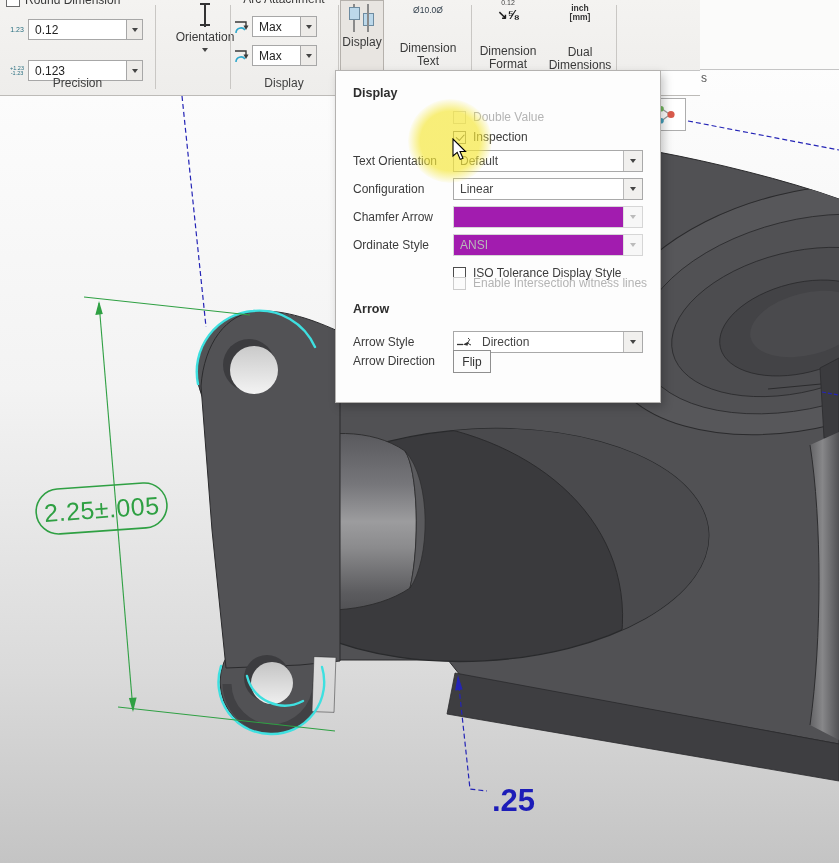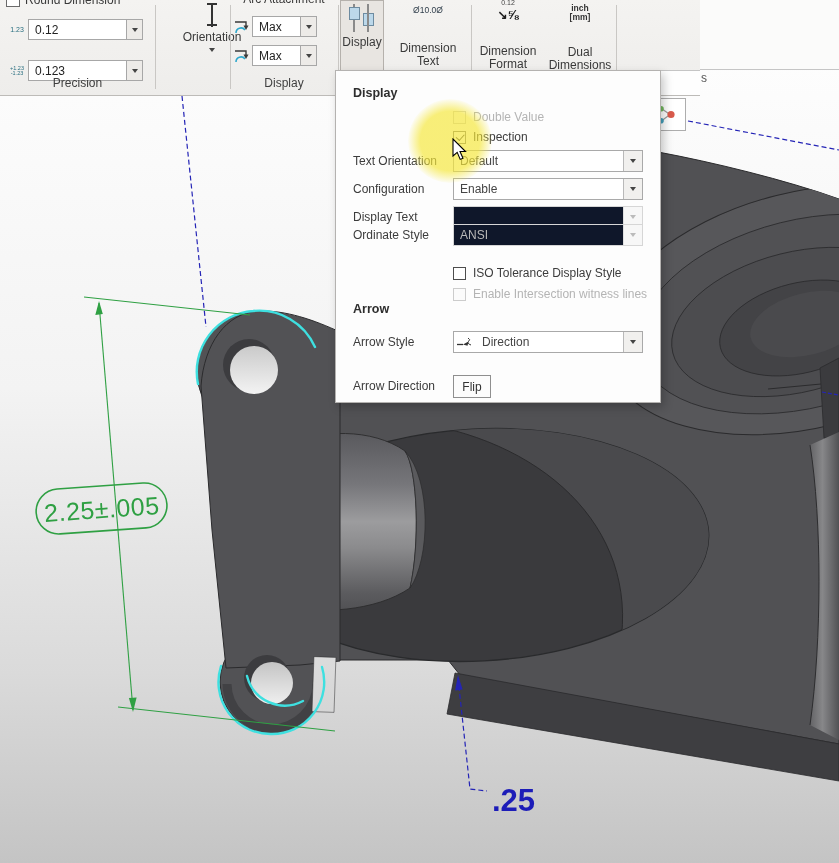--- a/index.html
+++ b/index.html
@@ -65,21 +65,21 @@
   .pchk .chk{position:absolute;left:2px;top:2px;width:7px;height:3.5px;border-left:1.8px solid #3a3a3a;border-bottom:1.8px solid #3a3a3a;transform:rotate(-48deg);}
   .pchk .lbl{font-size:12px;color:#3c3c3c;white-space:nowrap;}
   .pchk.dis .box{border-color:#cccccc;background:#fbfbfb;}
   .pchk.dis .lbl{color:#b4b4b4;}
   .prow{position:absolute;left:0;width:100%;height:22px;}
   .plbl{position:absolute;left:17px;top:4px;font-size:12px;color:#3c3c3c;white-space:nowrap;}
   .pcombo{position:absolute;left:117px;top:0;width:190px;height:22px;background:#fff;border:1px solid #a9a9a9;
           display:flex;align-items:center;box-sizing:border-box;}
   .pcombo .val{flex:1;font-size:12px;color:#454545;padding-left:6px;white-space:nowrap;overflow:hidden;}
   .pcar{width:18px;height:100%;border-left:1px solid #b9b9b9;background:#f1f0ee;display:flex;align-items:center;justify-content:center;}
-  .prow.dis .pcombo{background:#0f172a;border-color:#d6d6d6;}
+  .prow.dis .pcombo{background:#a21caf;border-color:#d6d6d6;}
   .prow.dis .val{color:#b8b8b8;}
   .prow.dis .pcar{background:#f7f7f7;border-left-color:#e0e0e0;}
   .prow.dis .tri{border-top-color:#bbb;}
   .asicon{width:22px;display:flex;justify-content:center;}
   .flipbtn{position:absolute;left:117px;top:0;width:38px;height:23px;background:#fcfcfc;border:1px solid #8f8f8f;
            font-size:12px;color:#333;font-family:"Liberation Sans",sans-serif;}
   
   .hl-circle{position:absolute;left:408px;top:99px;width:84px;height:84px;border-radius:50%;z-index:12;pointer-events:none;
              background:radial-gradient(circle,rgba(245,231,58,.68) 0 50%,rgba(245,231,58,0) 72%);}
   .cursor{position:absolute;left:452px;top:138px;z-index:13;pointer-events:none;}
@@ -214,21 +214,21 @@
         </span>
       <span class="fld">0.123</span>
       <span class="car">
           <i class="tri"></i>
         </span>
     </div>
     <div class="glabel">Precision</div>
   </div>
   <div class="vdiv" style="left:155px"></div>
 
-  <div class="rbtn" style="left:164px;width:96px">
+  <div class="rbtn" style="left:157px;width:96px">
     <span class="ori-icon"></span>
     <span class="blabel">Orientation</span>
     <i class="tri" style="margin-top:4px"></i>
   </div>
   <div class="vdiv" style="left:230px"></div>
 
   <div class="rgroup" style="left:232px;width:104px">
     <div class="gheader">Arc Attachment</div>
     <div class="combo-sm" style="left:0;top:14px">
       <svg class="max-icon" viewBox="0 0 20 16">
@@ -331,50 +331,50 @@
     <div class="pcombo">
       <span class="val">Default</span>
       <span class="pcar">
           <i class="tri"></i>
         </span>
     </div>
   </div>
   <div class="prow" style="top:107px">
     <span class="plbl">Configuration</span>
     <div class="pcombo">
-      <span class="val">Enable</span>
+      <span class="val">Linear</span>
       <span class="pcar">
           <i class="tri"></i>
         </span>
     </div>
   </div>
   <div class="prow dis" style="top:135px">
-    <span class="plbl">Display Text</span>
+    <span class="plbl">Chamfer Arrow</span>
     <div class="pcombo">
       <span class="val"></span>
       <span class="pcar">
           <i class="tri"></i>
         </span>
     </div>
   </div>
-  <div class="prow dis" style="top:153px">
+  <div class="prow dis" style="top:163px">
     <span class="plbl">Ordinate Style</span>
     <div class="pcombo">
       <span class="val">ANSI</span>
       <span class="pcar">
           <i class="tri"></i>
         </span>
     </div>
   </div>
 
   <div class="pchk dark" style="top:195px">
     <span class="box"></span>
     <span class="lbl">ISO Tolerance Display Style</span>
   </div>
-  <div class="pchk dis" style="top:216px">
+  <div class="pchk dis" style="top:205px">
     <span class="box"></span>
     <span class="lbl">Enable Intersection witness lines</span>
   </div>
 
   <div class="phead" style="top:231px">Arrow</div>
 
   <div class="prow" style="top:260px">
     <span class="plbl">Arrow Style</span>
     <div class="pcombo">
       <span class="asicon">
@@ -383,21 +383,21 @@
           <polygon points="7,8.5 12.5,5.5 11.5,9.8" fill="#333"></polygon>
           <path d="M12,2 q3,1.5 0.5,3.5 q-2,1.8 2.5,3.5" stroke="#333" stroke-width="1" fill="none"></path>
         </svg>
       </span>
       <span class="val">Direction</span>
       <span class="pcar">
           <i class="tri"></i>
         </span>
     </div>
   </div>
-  <div class="prow" style="top:304px">
+  <div class="prow" style="top:279px">
     <span class="plbl">Arrow Direction</span>
     <button class="flipbtn">Flip</button>
   </div>
 </div>
 
 <div class="hl-circle"></div>
 <svg class="cursor" width="16" height="23" viewBox="0 0 16 23">
   <path d="M1,1 L1,18 L5.2,14.4 L8.2,21.4 L11,20.2 L8,13.5 L13.5,13.5 Z" fill="#fff" stroke="#000" stroke-width="1.1"></path>
 </svg>
 

